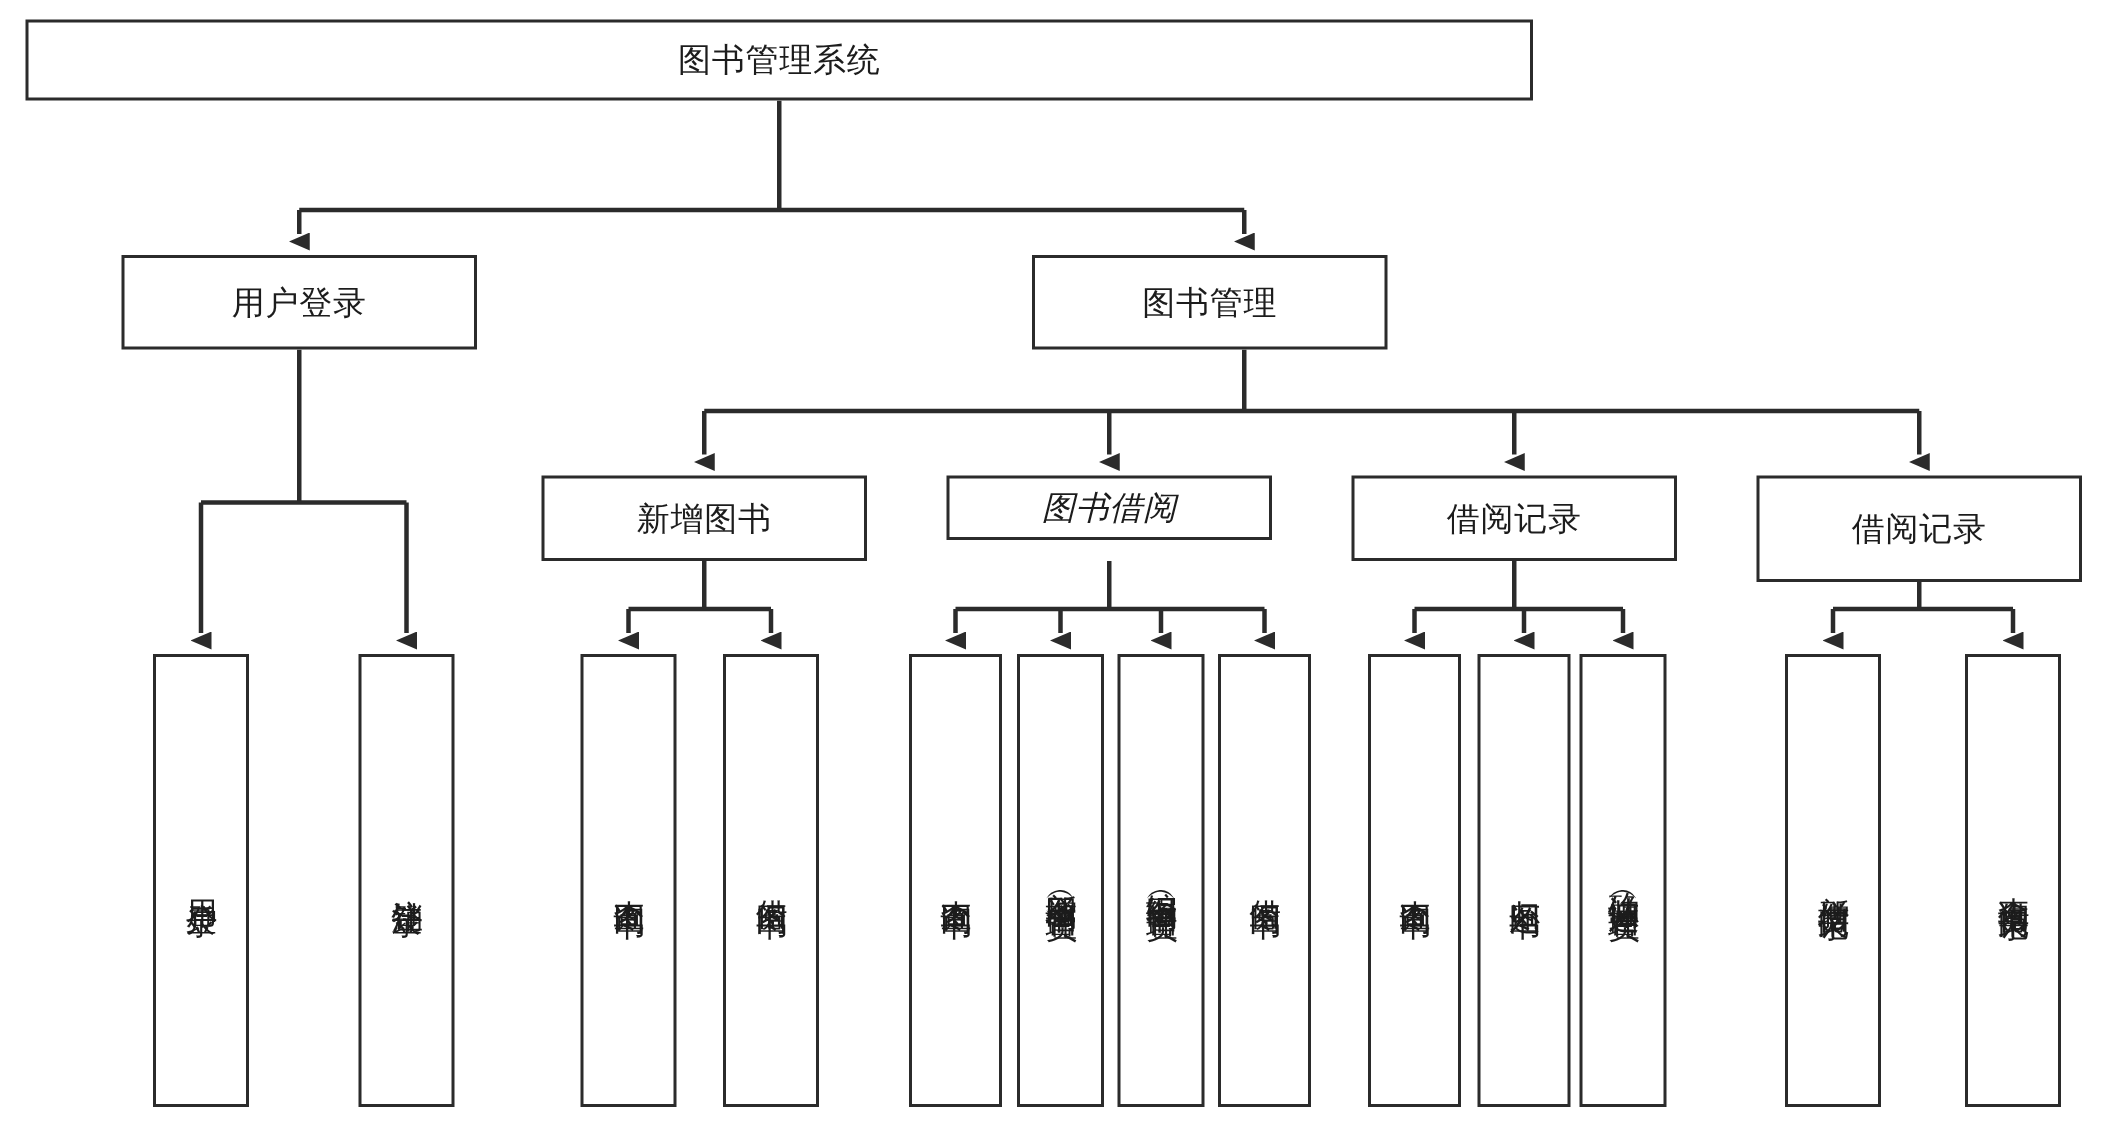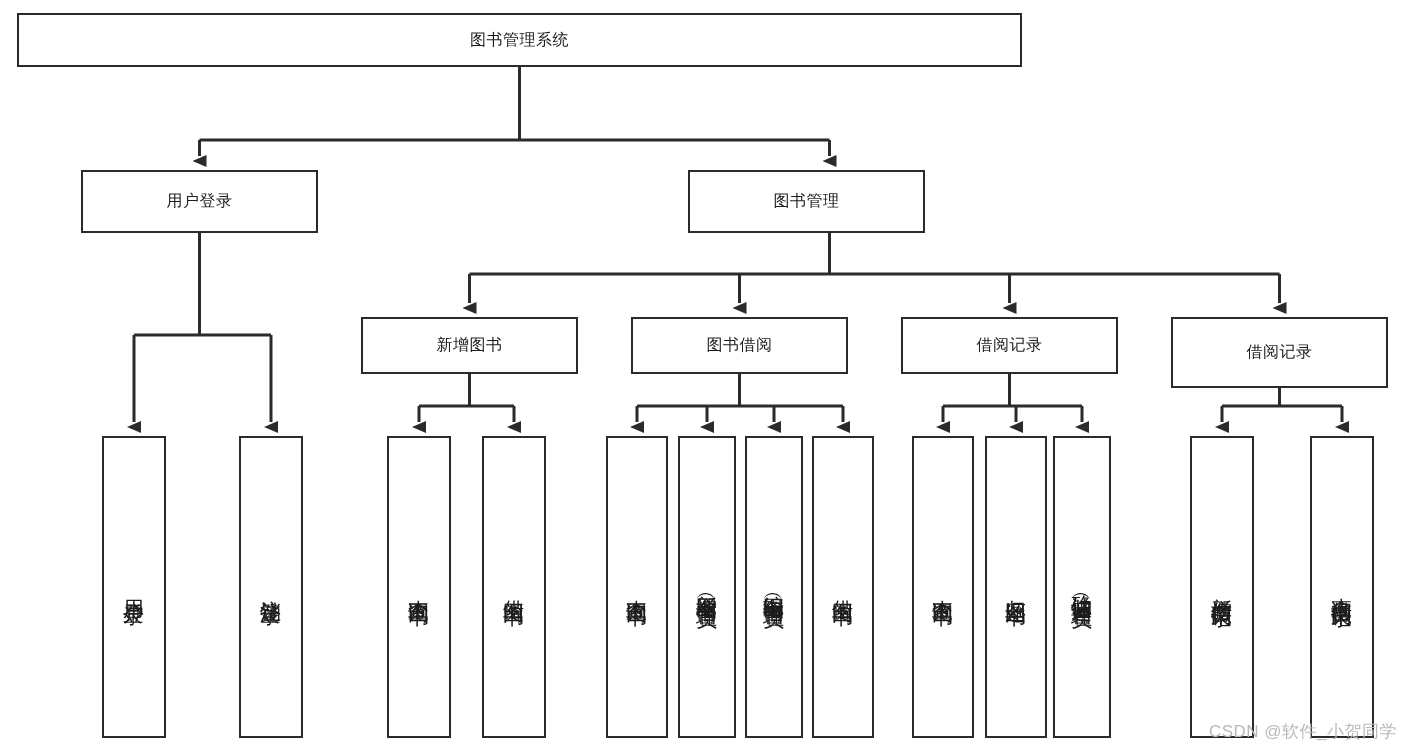--- a/index.html
+++ b/index.html
@@ -29,21 +29,21 @@
     box-sizing: border-box;
     border: 2px solid #2b2b2b;
     background: #ffffff;
     display: flex;
     align-items: center;
     justify-content: center;
     overflow: hidden;
   }
   .node-label {
     color: #1c1c1c;
-    font-size: 16px;
+    font-size: 22px;
     line-height: 1.15;
     letter-spacing: 0.5px;
     white-space: nowrap;
     text-align: center;
   }
   .node-box.vertical .node-label {
     writing-mode: vertical-rl;
     text-orientation: upright;
     font-size: 21px;
     letter-spacing: 2px;
@@ -113,21 +113,21 @@
       </div>
       <div class="node-box" style="left: 81px; top: 170px; width: 237px; height: 63px;">
         <span class="node-label">用户登录</span>
       </div>
       <div class="node-box" style="left: 688px; top: 170px; width: 237px; height: 63px;">
         <span class="node-label">图书管理</span>
       </div>
       <div class="node-box" style="left: 361px; top: 317px; width: 217px; height: 57px;">
         <span class="node-label">新增图书</span>
       </div>
-      <div class="node-box" style="left: 631px; top: 317px; width: 217px; height: 57px;">
+      <div class="node-box" style="left: 631px; top: 317px; width: 217px; height: 43px; font-style: italic;">
         <span class="node-label">图书借阅</span>
       </div>
       <div class="node-box" style="left: 901px; top: 317px; width: 217px; height: 57px;">
         <span class="node-label">借阅记录</span>
       </div>
       <div class="node-box" style="left: 1171px; top: 317px; width: 217px; height: 71px;">
         <span class="node-label">借阅记录</span>
       </div>
       <div class="node-box vertical" style="left: 102px; top: 436px; width: 64px; height: 302px;">
         <span class="node-label">用户登录</span>
@@ -163,14 +163,13 @@
         <span class="node-label">确认归还（管理员）</span>
       </div>
       <div class="node-box vertical" style="left: 1190px; top: 436px; width: 64px; height: 302px;">
         <span class="node-label">新增借阅记录</span>
       </div>
       <div class="node-box vertical" style="left: 1310px; top: 436px; width: 64px; height: 302px;">
         <span class="node-label">查询借阅记录</span>
       </div>
     </div>
 
-  <div class="watermark">CSDN @软件_小贺同学</div>
 </div>
 
 </body></html>

